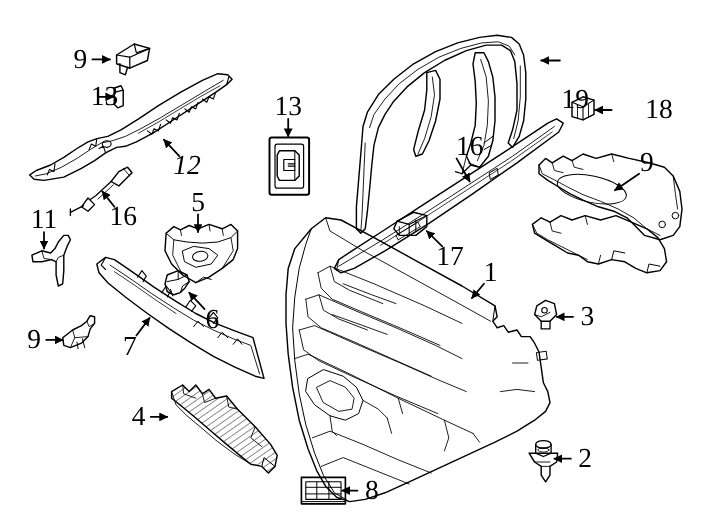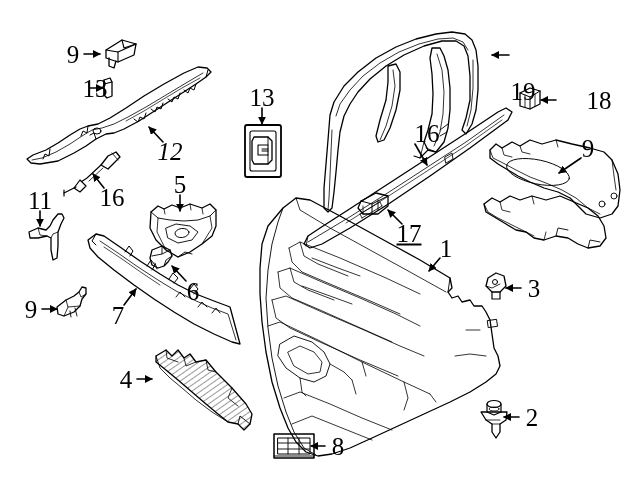--- a/index.html
+++ b/index.html
@@ -369,18 +369,18 @@
       <div class="callout-label" style="left: 338px; top: 446px;">8</div>
       <div class="callout-label" style="left: 73px; top: 54px;">9</div>
       <div class="callout-label" style="left: 31px; top: 309px;">9</div>
       <div class="callout-label" style="left: 112px; top: 197px;">16</div>
       <div class="callout-label" style="left: 40px; top: 200px;">11</div>
       <div class="callout-label" style="left: 170px; top: 151px; font-style: italic;">12</div>
       <div class="callout-label" style="left: 83px; top: 88px; margin-left: 12px;">13</div>
       <div class="callout-label" style="left: 262px; top: 97px;">13</div>
       <div class="callout-label" style="left: 588px; top: 148px;">9</div>
       <div class="callout-label" style="left: 427px; top: 133px;">16</div>
-      <div class="callout-label" style="left: 409px; top: 233px; text-decoration: underline;">17</div>
+      <div class="callout-label" style="left: 409px; top: 233px;">17</div>
       <div class="callout-label" style="left: 556px; top: 100px; margin-left: 43px;">18</div>
       <div class="callout-label" style="left: 523px; top: 55px; margin-top: 36px;">19</div>
     </div>
 
 </div>
 
 </body></html>

